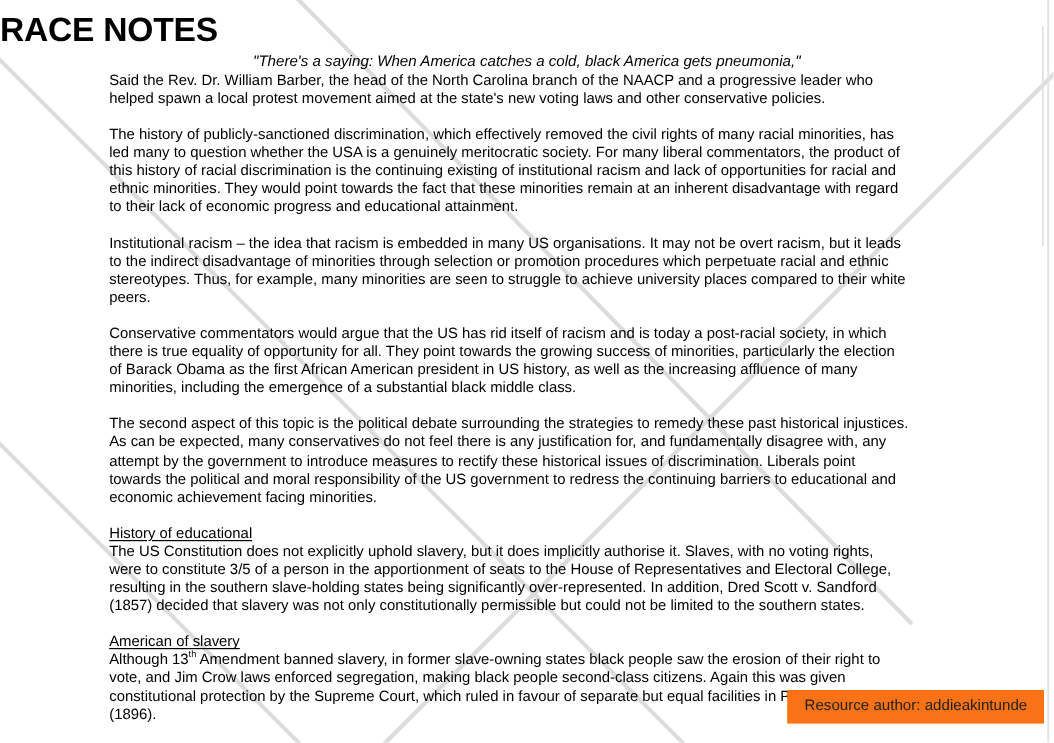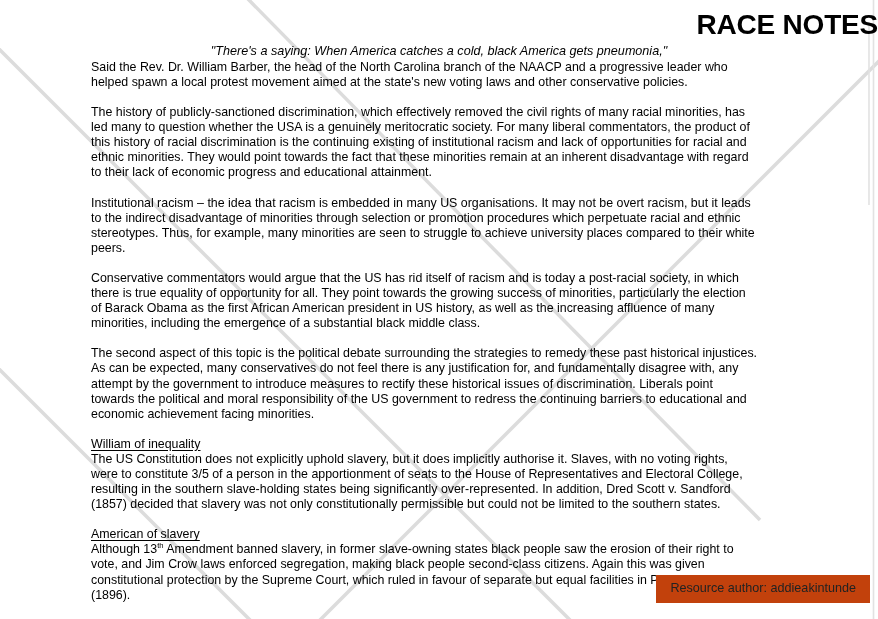--- a/index.html
+++ b/index.html
@@ -31,21 +31,21 @@
   }
 
   
   #doc {
     position: relative;
     z-index: 2;
     padding: 0;
   }
 
   .doc-title {
-    text-align: right;
+    text-align: left;
     font-size: 28px;
     font-weight: bold;
     letter-spacing: -0.2px;
     margin: 9px 0 0 0;
     line-height: 1.15;
   }
 
   .doc-subtitle {
     text-align: center;
     font-style: italic;
@@ -82,21 +82,21 @@
     font-size: 0.62em;
     vertical-align: super;
     line-height: 0;
   }
 
   
   #author-badge {
     position: absolute;
     right: 8px;
     top: 575px;
-    background: #c2410c;
+    background: #f97316;
     color: #222222;
     font-size: 12.6px;
     line-height: 1;
     padding: 7px 14px 8px 14px;
     white-space: nowrap;
     z-index: 5;
   }
 </style>
 </head>
 <body>
@@ -130,21 +130,21 @@
 
       <p class="para">
         <span class="bold">Institutional racism</span><span> – the idea that racism is embedded in many US organisations. It may not be overt racism, but it leads to the indirect disadvantage of minorities through selection or promotion procedures which perpetuate racial and ethnic stereotypes. Thus, for example, many minorities are seen to struggle to achieve university places compared to their white peers.</span>
       </p>
 
       <p class="para">Conservative commentators would argue that the US has rid itself of racism and is today a post-racial society, in which there is true equality of opportunity for all. They point towards the growing success of minorities, particularly the election of Barack Obama as the first African American president in US history, as well as the increasing affluence of many minorities, including the emergence of a substantial black middle class.</p>
 
       <p class="para">The second aspect of this topic is the political debate surrounding the strategies to remedy these past historical injustices. As can be expected, many conservatives do not feel there is any justification for, and fundamentally disagree with, any attempt by the government to introduce measures to rectify these historical issues of discrimination. Liberals point towards the political and moral responsibility of the US government to redress the continuing barriers to educational and economic achievement facing minorities.</p>
 
       <p class="para tight">
-        <span class="heading-ul">William of inequality</span>
+        <span class="heading-ul">History of educational</span>
       </p>
       <p class="para">The US Constitution does not explicitly uphold slavery, but it does implicitly authorise it. Slaves, with no voting rights, were to constitute 3/5 of a person in the apportionment of seats to the House of Representatives and Electoral College, resulting in the southern slave-holding states being significantly over-represented. In addition, Dred Scott v. Sandford (1857) decided that slavery was not only constitutionally permissible but could not be limited to the southern states.</p>
 
       <p class="para tight">
         <span class="heading-ul">American of slavery</span>
       </p>
       <p class="para"><span>Although 13</span><sup>th</sup><span> Amendment banned slavery, in former slave-owning states black people saw the erosion of their right to vote, and Jim Crow laws enforced segregation, making black people second-class citizens. Again this was given constitutional protection by the Supreme Court, which ruled in favour of separate but equal facilities in Plessy v. Ferguson (1896).</span></p>
 
       <p class="para tight">
         <span class="heading-ul">Barack Rights </span>

